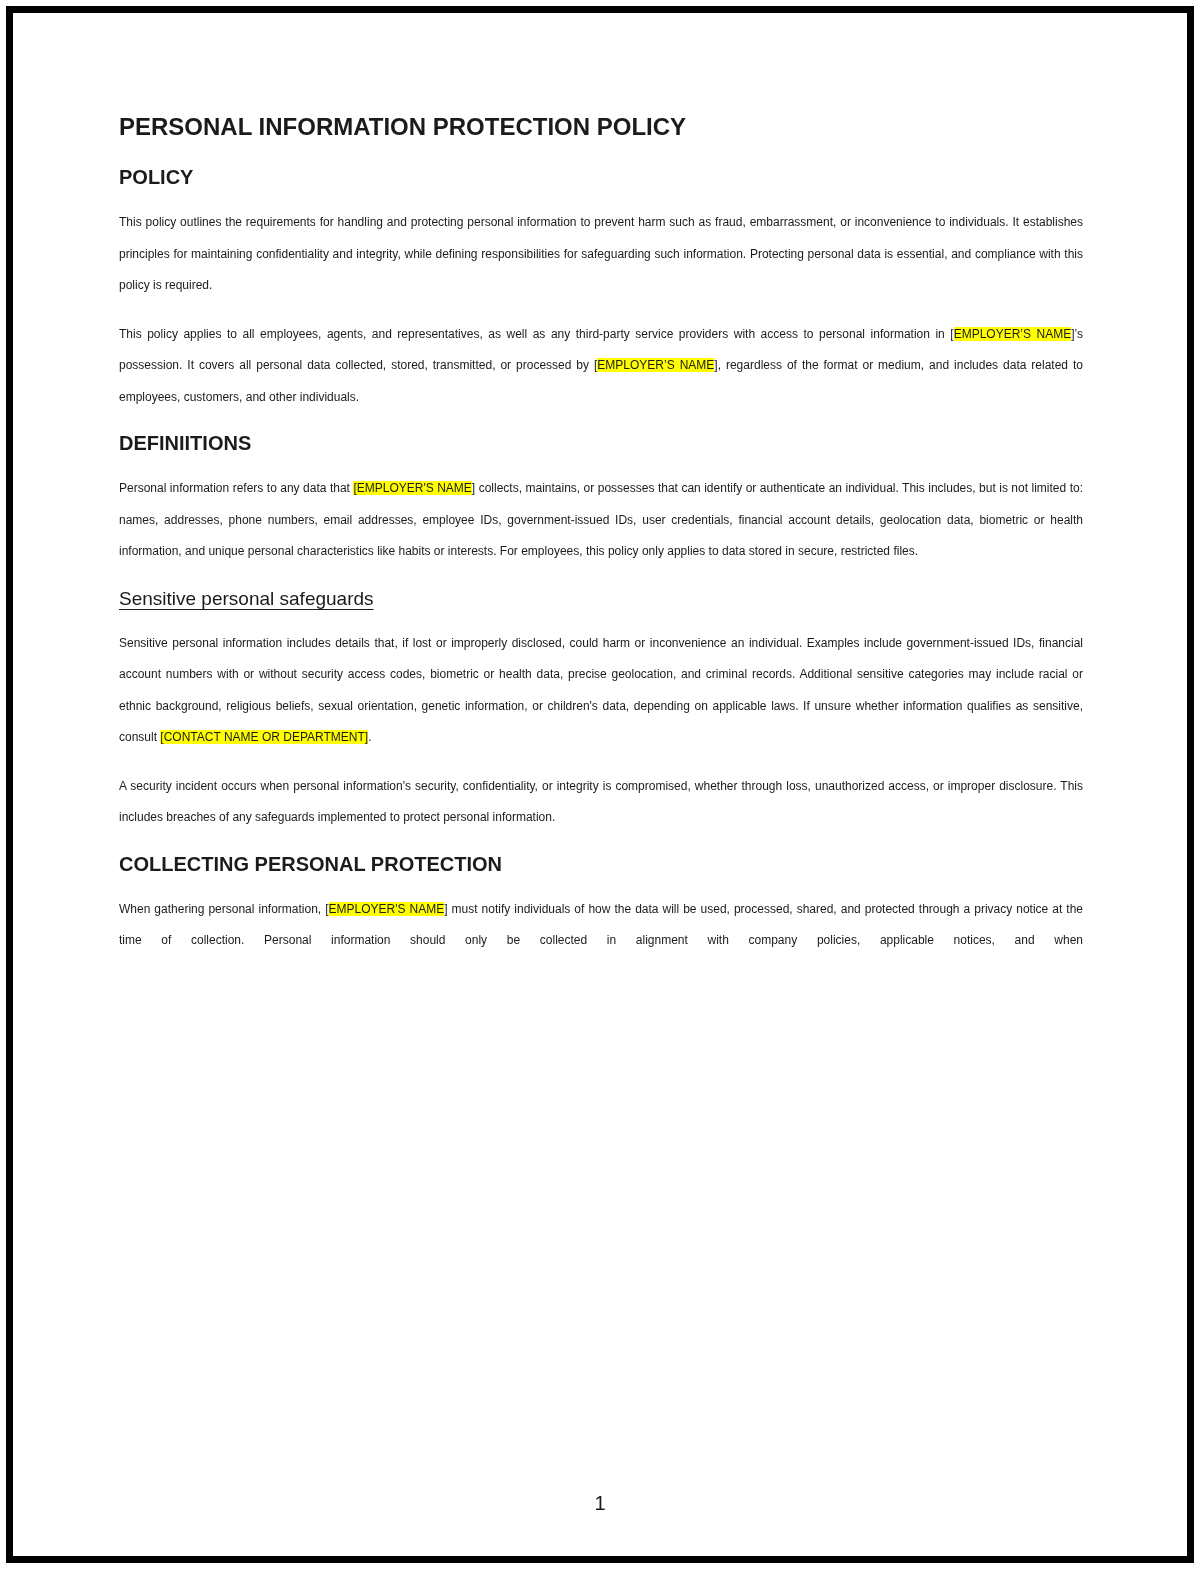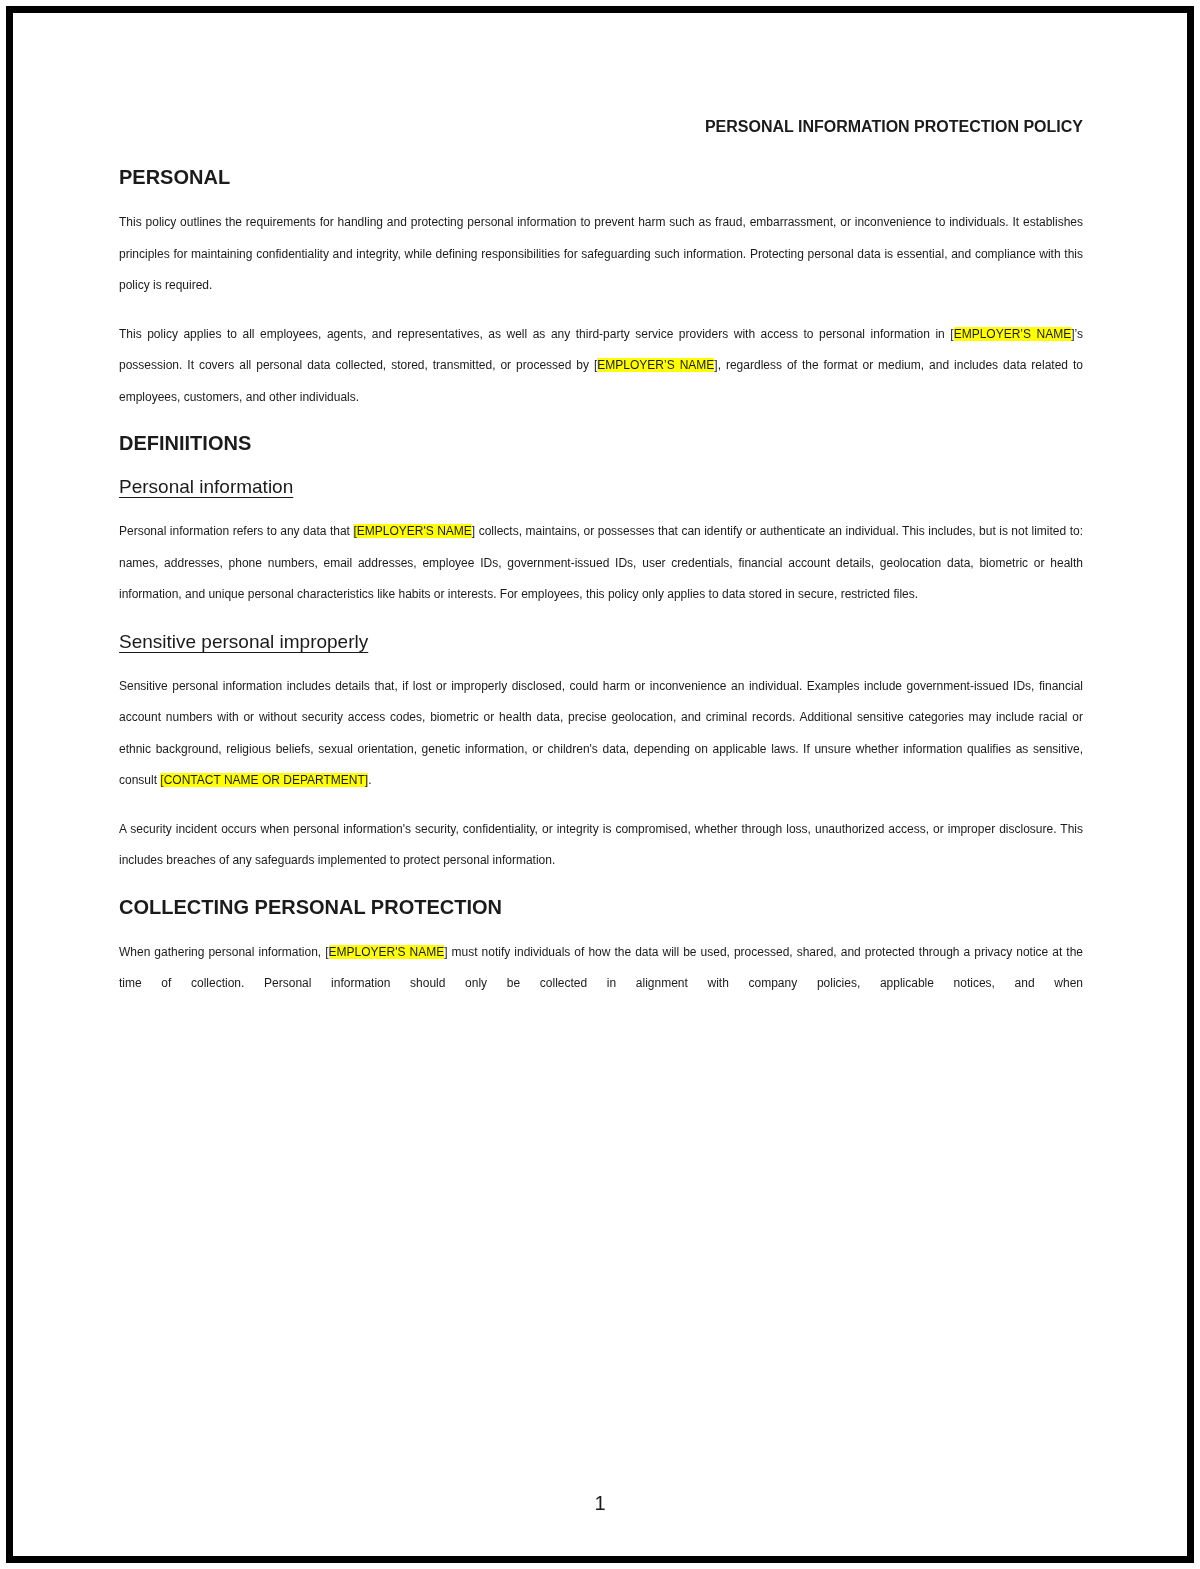--- a/index.html
+++ b/index.html
@@ -18,22 +18,22 @@
   .frame {
     box-sizing: border-box;
     width: 100%;
     height: 100%;
     border: 7px solid #000000;
     padding: 100px 104px 0 106px;
     overflow: hidden;
   }
   .doc-title {
     margin: 0 0 24px 0;
-    text-align: right;
-    font-size: 16px;
+    text-align: left;
+    font-size: 24px;
     line-height: 27px;
     font-weight: bold;
   }
   .heading {
     margin: 6px 0 16px 0;
     font-size: 20px;
     line-height: 27px;
     font-weight: bold;
   }
   .subheading {
@@ -61,27 +61,26 @@
     font-size: 20px;
   }
 </style>
 </head>
 <body>
 
 <div class="page">
   <div class="frame">
     <div id="doc-content">
         <h1 class="doc-title">PERSONAL INFORMATION PROTECTION POLICY</h1>
-        <h2 class="heading">PERSONAL</h2>
+        <h2 class="heading">POLICY</h2>
         <p class="para"><span class="">This policy outlines the requirements for handling and protecting personal information to prevent harm such as fraud, embarrassment, or inconvenience to individuals. It establishes principles for maintaining confidentiality and integrity, while defining responsibilities for safeguarding such information. Protecting personal data is essential, and compliance with this policy is required.</span></p>
         <p class="para"><span class="">This policy applies to all employees, agents, and representatives, as well as any third-party service providers with access to personal information in [</span><span class="hl">EMPLOYER’S NAME</span><span class="">]’s possession. It covers all personal data collected, stored, transmitted, or processed by [</span><span class="hl">EMPLOYER’S NAME</span><span class="">], regardless of the format or medium, and includes data related to employees, customers, and other individuals.</span></p>
         <h2 class="heading">DEFINIITIONS</h2>
-        <h3 class="subheading">Personal information</h3>
         <p class="para"><span class="">Personal information refers to any data that </span><span class="hl">[EMPLOYER'S NAME</span><span class="">] collects, maintains, or possesses that can identify or authenticate an individual. This includes, but is not limited to: names, addresses, phone numbers, email addresses, employee IDs, government-issued IDs, user credentials, financial account details, geolocation data, biometric or health information, and unique personal characteristics like habits or interests. For employees, this policy only applies to data stored in secure, restricted files.</span></p>
-        <h3 class="subheading">Sensitive personal improperly</h3>
+        <h3 class="subheading">Sensitive personal safeguards</h3>
         <p class="para"><span class="">Sensitive personal information includes details that, if lost or improperly disclosed, could harm or inconvenience an individual. Examples include government-issued IDs, financial account numbers with or without security access codes, biometric or health data, precise geolocation, and criminal records. Additional sensitive categories may include racial or ethnic background, religious beliefs, sexual orientation, genetic information, or children's data, depending on applicable laws. If unsure whether information qualifies as sensitive, consult </span><span class="hl">[CONTACT NAME OR DEPARTMENT]</span><span class="">.</span></p>
         <p class="para"><span class="">A security incident occurs when personal information's security, confidentiality, or integrity is compromised, whether through loss, unauthorized access, or improper disclosure. This includes breaches of any safeguards implemented to protect personal information.</span></p>
         <h2 class="heading">COLLECTING PERSONAL PROTECTION</h2>
         <p class="para justify-last"><span class="">When gathering personal information, [</span><span class="hl">EMPLOYER'S NAME</span><span class="">] must notify individuals of how the data will be used, processed, shared, and protected through a privacy notice at the time of collection. Personal information should only be collected in alignment with company policies, applicable notices, and when</span></p>
       </div>
   </div>
   <div class="page-number">1</div>
 </div>
 
 </body></html>

